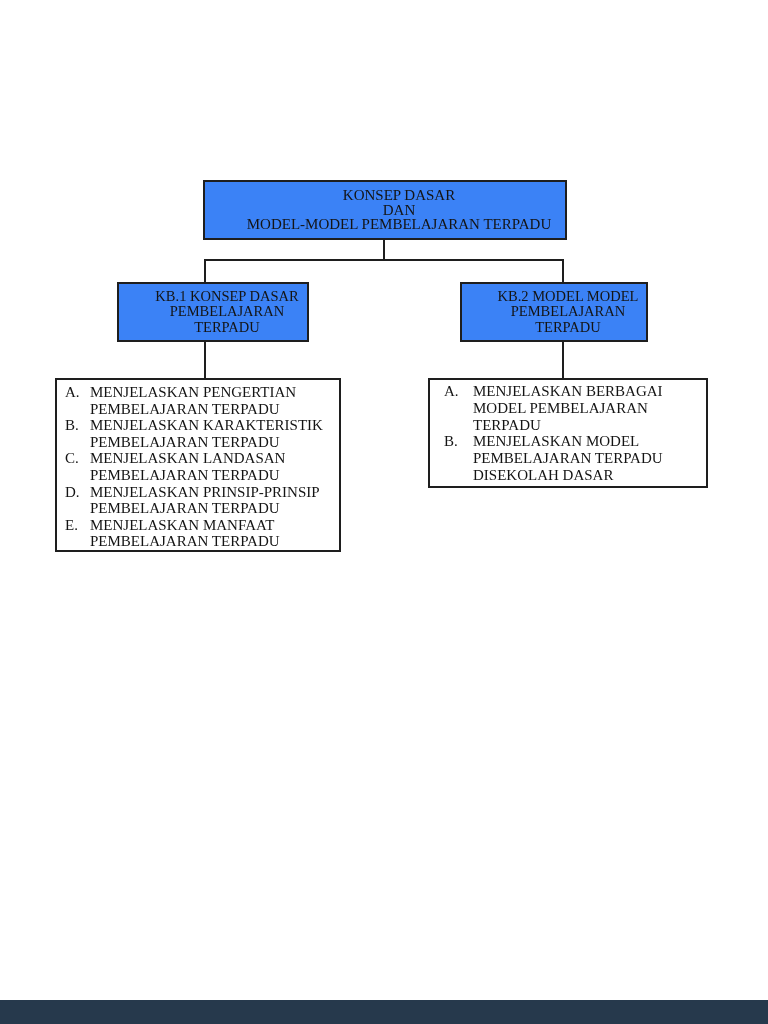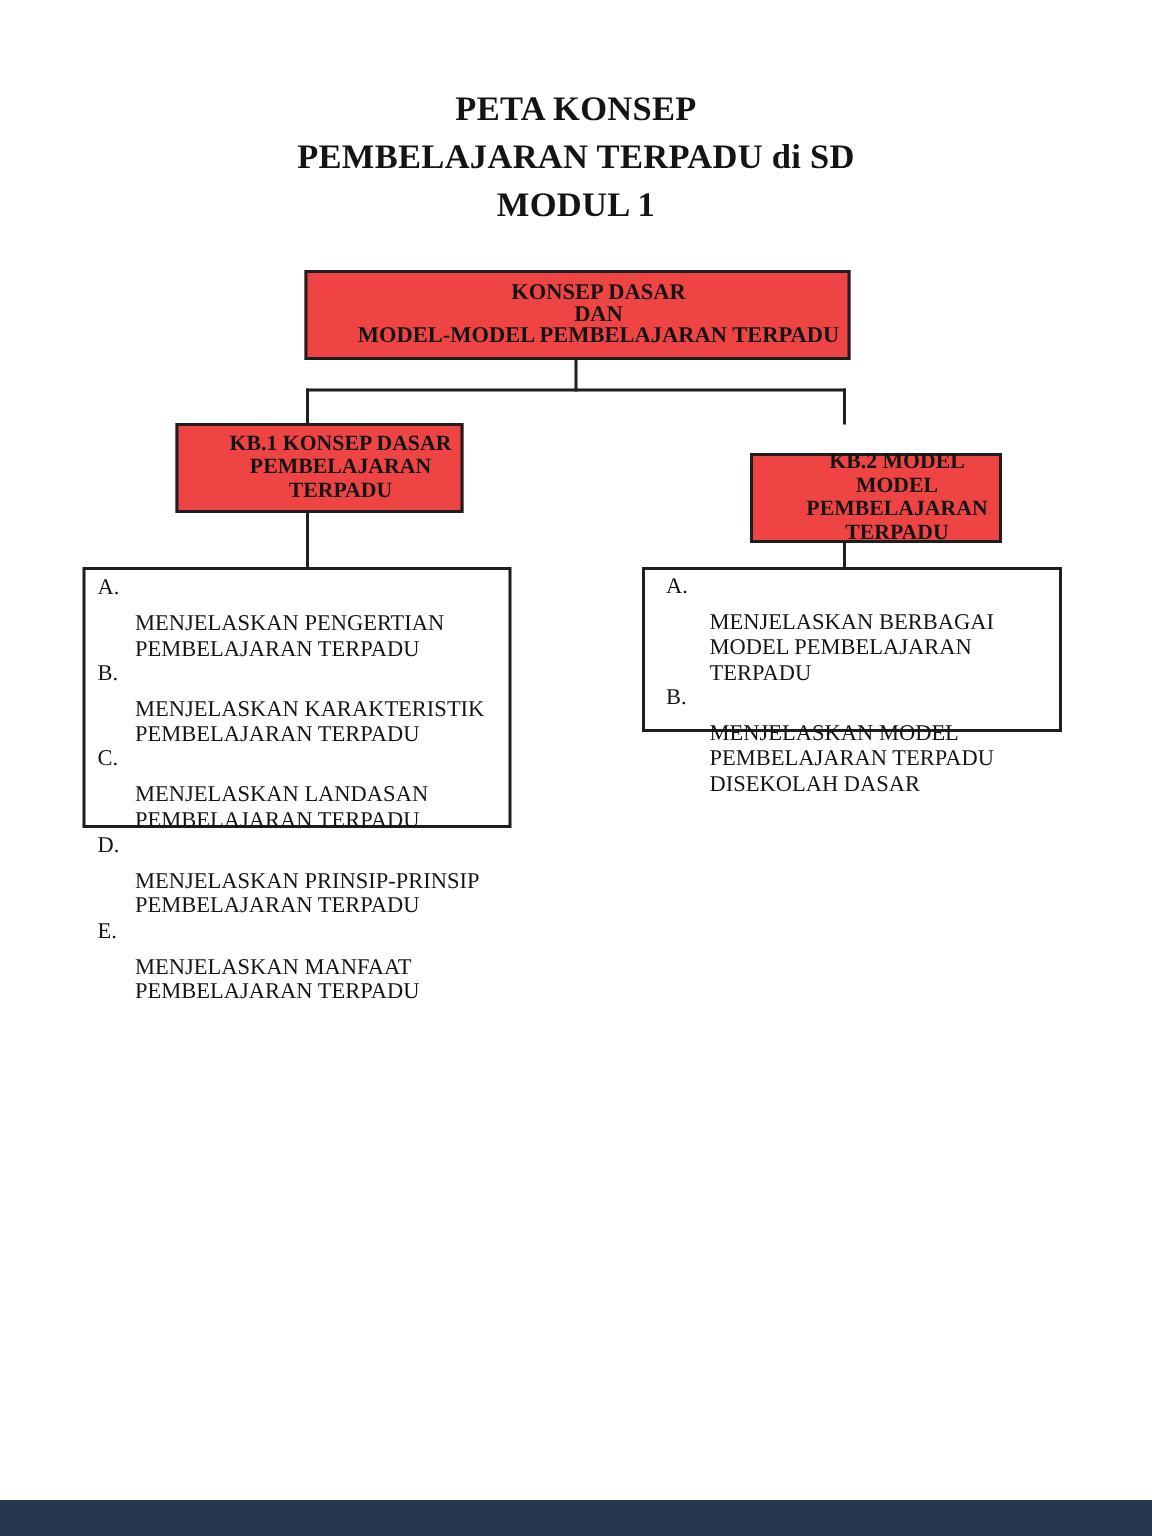--- a/index.html
+++ b/index.html
@@ -11,60 +11,59 @@
     color: #141414;
   }
   .title {
     position: absolute; top: 57px; left: 0; width: 768px;
     text-align: center; font-weight: bold;
     font-size: 23px; line-height: 32px;
     letter-spacing: 0.2px;
   }
   .box {
     position: absolute; box-sizing: border-box;
-    border: 2px solid #1e1e1e; background: #ef4444;
+    border: 2px solid #1e1e1e; background: #3b82f6;
     display: flex; flex-direction: column; justify-content: center;
-    text-align: center; font-weight: bold; padding-left: 28px;
+    text-align: center; font-weight: normal; padding-left: 28px;
   }
   .box.root {
     left: 203px; top: 180px; width: 364px; height: 60px;
     font-size: 15px; line-height: 14.5px;
   }
   .box.kb { font-size: 14.5px; line-height: 15.5px; }
   .box.kb1 { left: 117px; top: 282px; width: 192px; height: 60px; }
-  .box.kb2 { left: 500px; top: 282px; width: 168px; height: 60px; margin-top: 20px; }
+  .box.kb2 { left: 460px; top: 282px; width: 188px; height: 60px; }
   .listbox {
     position: absolute; box-sizing: border-box;
     border: 2px solid #1e1e1e; background: #ffffff;
     font-size: 15px; font-weight: normal;
   }
   .listbox.left {
     left: 55px; top: 378px; width: 286px; height: 174px;
     padding: 4px 2px 0 8px; line-height: 16.6px;
   }
   .listbox.right {
     left: 428px; top: 378px; width: 280px; height: 110px;
     padding: 3px 2px 0 14px; line-height: 16.8px;
   }
   .li { display: flex; align-items: flex-start; }
   .listbox.left  .marker { flex: none; width: 25px; }
   .listbox.right .marker { flex: none; width: 29px; }
-  .txt { flex: 1 1 auto; margin-top: 24px; }
+  .txt { flex: 1 1 auto; }
   .cline { position: absolute; background: #1e1e1e; }
   .footer-bar {
     position: absolute; left: 0; top: 1000px;
     width: 768px; height: 24px; background: #26394c;
   }
 </style>
 </head>
 <body>
 
 <div class="page">
 
-  <div class="title">PETA KONSEP<br>PEMBELAJARAN TERPADU di SD<br>MODUL 1</div>
 
   <div class="box root">KONSEP DASAR<br>DAN<br>MODEL-MODEL PEMBELAJARAN TERPADU</div>
 
   <div class="cline" style="left:383px; top:240px; width:2px; height:21px;"></div>
   <div class="cline" style="left:204px; top:259px; width:360px; height:2px;"></div>
   <div class="cline" style="left:204px; top:259px; width:2px; height:24px;"></div>
   <div class="cline" style="left:562px; top:259px; width:2px; height:24px;"></div>
   <div class="cline" style="left:204px; top:342px; width:2px; height:36px;"></div>
   <div class="cline" style="left:562px; top:342px; width:2px; height:36px;"></div>
 

